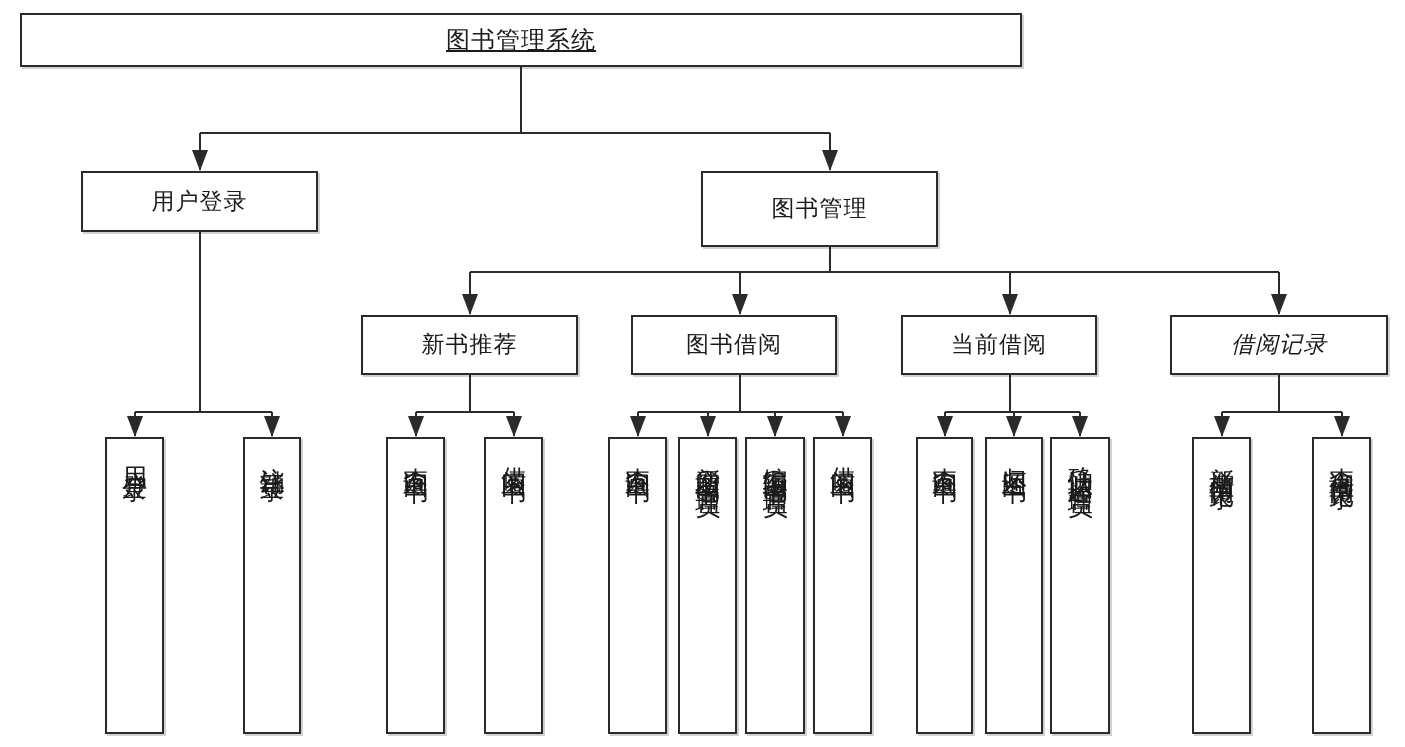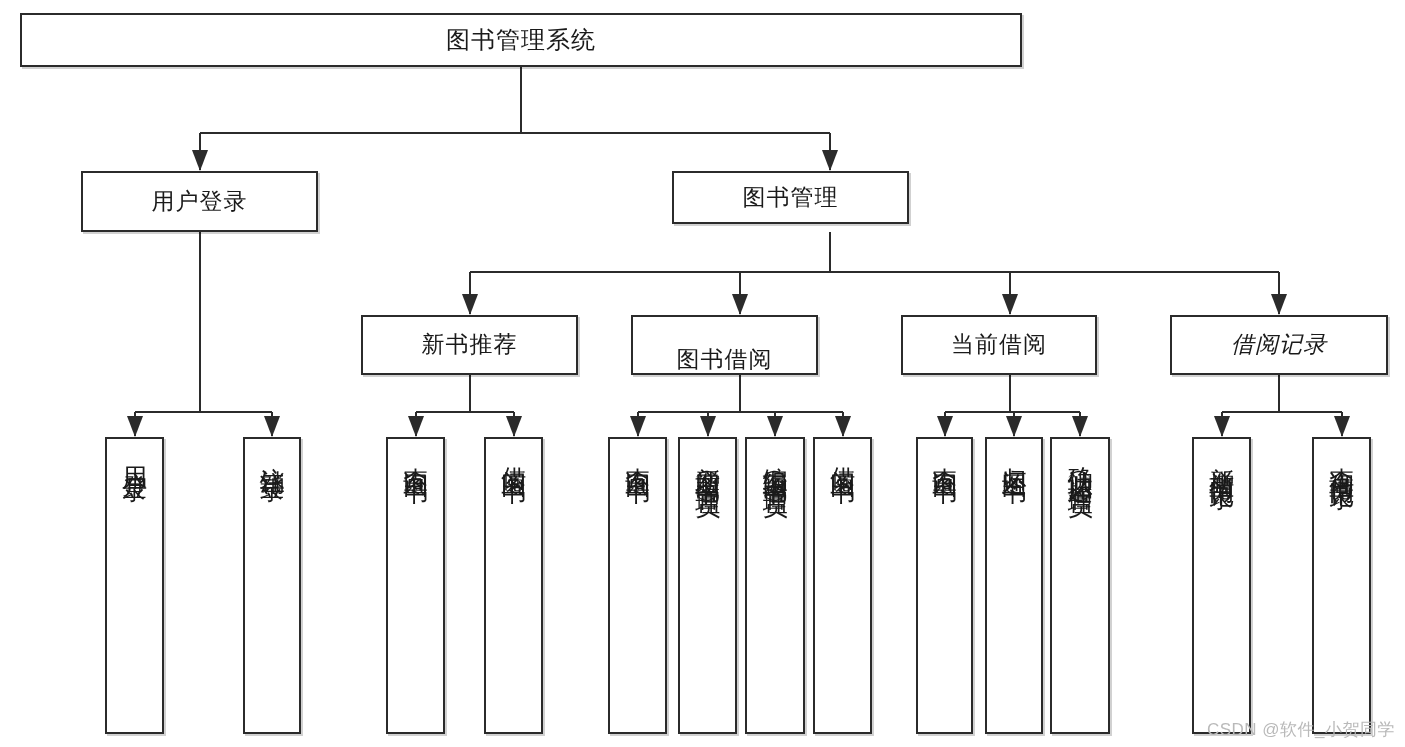--- a/index.html
+++ b/index.html
@@ -51,21 +51,21 @@
     padding-top: 8px;
   }
   .node.vertical .lbl {
     writing-mode: vertical-rl;
     text-orientation: upright;
     font-size: 25px;
     letter-spacing: 4px;
     line-height: 1.1;
     white-space: nowrap;
   }
-  .node.root .lbl { font-size: 24px; }
+  .node.root .lbl { font-size: 24px; text-decoration: underline; }
   #watermark {
     position: absolute;
     right: 10px;
     bottom: 6px;
     font-size: 17px;
     color: #b9b9b9;
     letter-spacing: 0.5px;
     z-index: 5;
     user-select: none;
     white-space: nowrap;
@@ -129,27 +129,27 @@
       <line x1="1342" y1="412" x2="1342" y2="436" stroke="#2b2b2b" stroke-width="2.6" shape-rendering="crispEdges"></line>
       <polygon points="1334,416 1350,416 1342,437" fill="#2b2b2b"></polygon>
     </svg>
   <div id="nodes-layer">
       <div class="node horizontal root" style="left: 20px; top: 13px; width: 1002px; height: 54px;">
         <span class="lbl">图书管理系统</span>
       </div>
       <div class="node horizontal" style="left: 81px; top: 171px; width: 237px; height: 61px;">
         <span class="lbl">用户登录</span>
       </div>
-      <div class="node horizontal" style="left: 672px; top: 171px; width: 237px; height: 53px;">
+      <div class="node horizontal" style="left: 701px; top: 171px; width: 237px; height: 76px;">
         <span class="lbl">图书管理</span>
       </div>
       <div class="node horizontal" style="left: 361px; top: 315px; width: 217px; height: 60px;">
         <span class="lbl">新书推荐</span>
       </div>
-      <div class="node horizontal" style="left: 631px; top: 315px; width: 187px; height: 60px; align-items: flex-end;">
+      <div class="node horizontal" style="left: 631px; top: 315px; width: 206px; height: 60px;">
         <span class="lbl">图书借阅</span>
       </div>
       <div class="node horizontal" style="left: 901px; top: 315px; width: 196px; height: 60px;">
         <span class="lbl">当前借阅</span>
       </div>
       <div class="node horizontal" style="left: 1170px; top: 315px; width: 218px; height: 60px; font-style: italic;">
         <span class="lbl">借阅记录</span>
       </div>
       <div class="node vertical" style="left: 105px; top: 437px; width: 59px; height: 297px;">
         <span class="lbl">用户登录</span>
@@ -184,14 +184,13 @@
       <div class="node vertical" style="left: 1050px; top: 437px; width: 60px; height: 297px;">
         <span class="lbl">确认归还（管理员）</span>
       </div>
       <div class="node vertical" style="left: 1192px; top: 437px; width: 59px; height: 297px;">
         <span class="lbl">新增借阅记录</span>
       </div>
       <div class="node vertical" style="left: 1312px; top: 437px; width: 59px; height: 297px;">
         <span class="lbl">查询借阅记录</span>
       </div>
     </div>
-  <div id="watermark">CSDN @软件_小贺同学</div>
 </div>
 
 </body></html>

